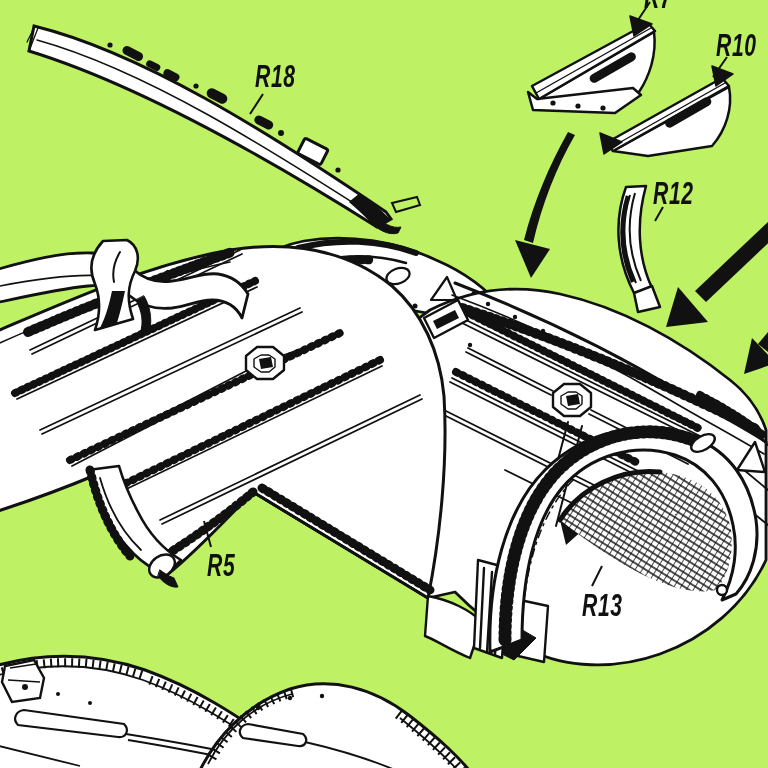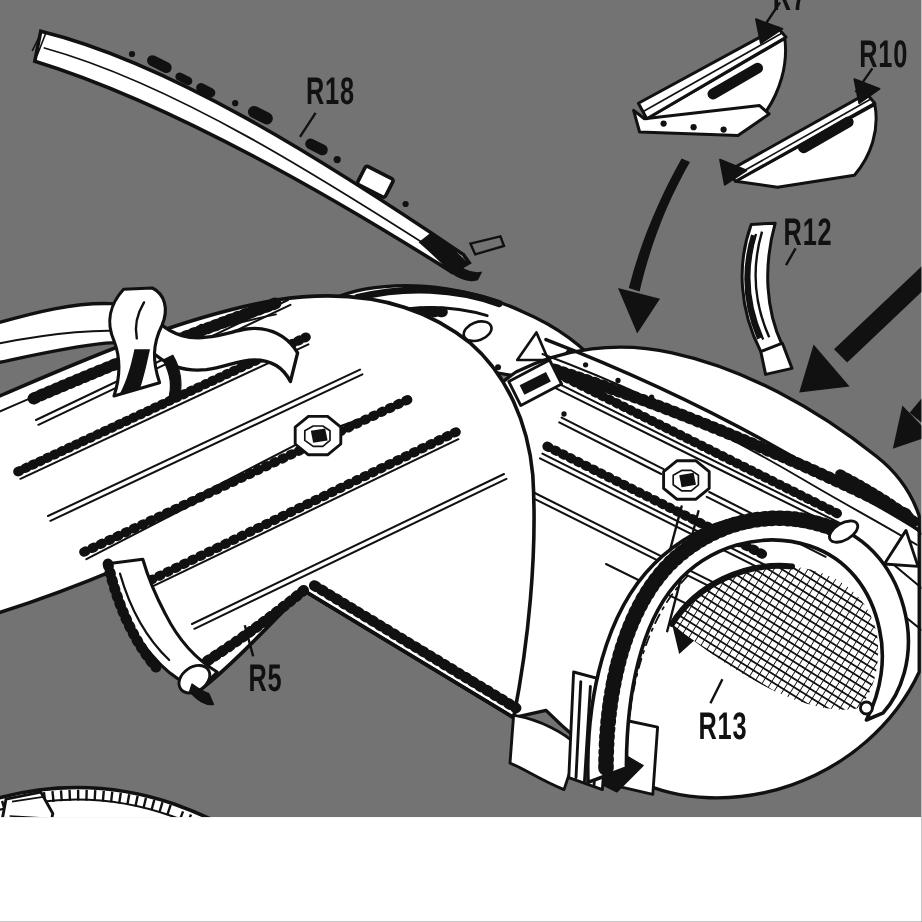--- a/index.html
+++ b/index.html
@@ -1,18 +1,18 @@
 <!DOCTYPE html>
 <html><head>
 <meta charset="utf-8">
 <style>
   html,body{margin:0;padding:0;background:#fff;}
   .canvas{
-    position:relative;width:768px;height:681px;background:#737373;
-    overflow:hidden;font-family:"Liberation Sans",sans-serif;
+    position:relative;width:768px;height:768px;background:#bef264;
+    overflow:hidden;font-family:"Liberation Sans",sans-serif;font-style:italic;
   }
   .art{position:absolute;left:0;top:0;}
   .part-label{
     position:absolute;font-family:"Liberation Sans",sans-serif;
     font-weight:700;font-size:32px;line-height:1;color:#111;
     transform:scaleX(.66);transform-origin:left top;letter-spacing:1px;
     white-space:nowrap;user-select:none;
   }
 </style>
 </head>

